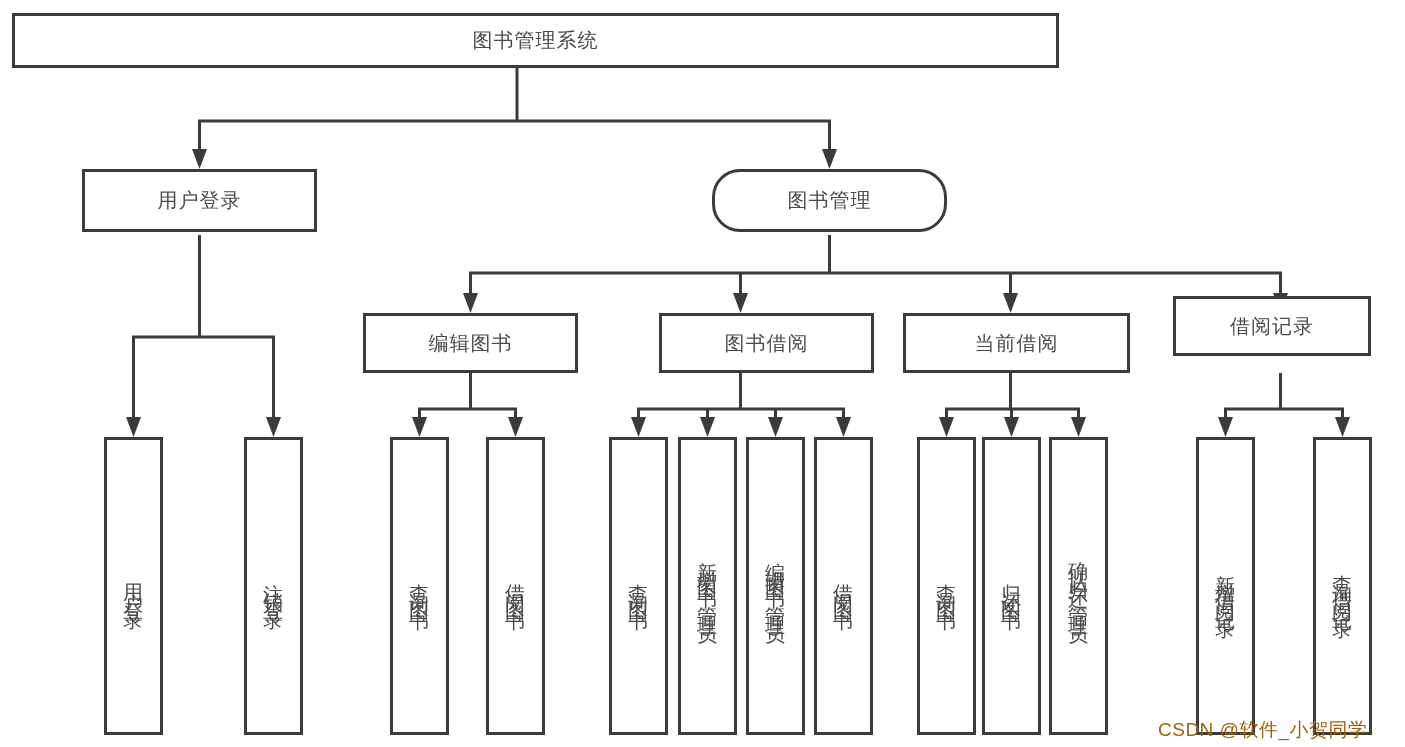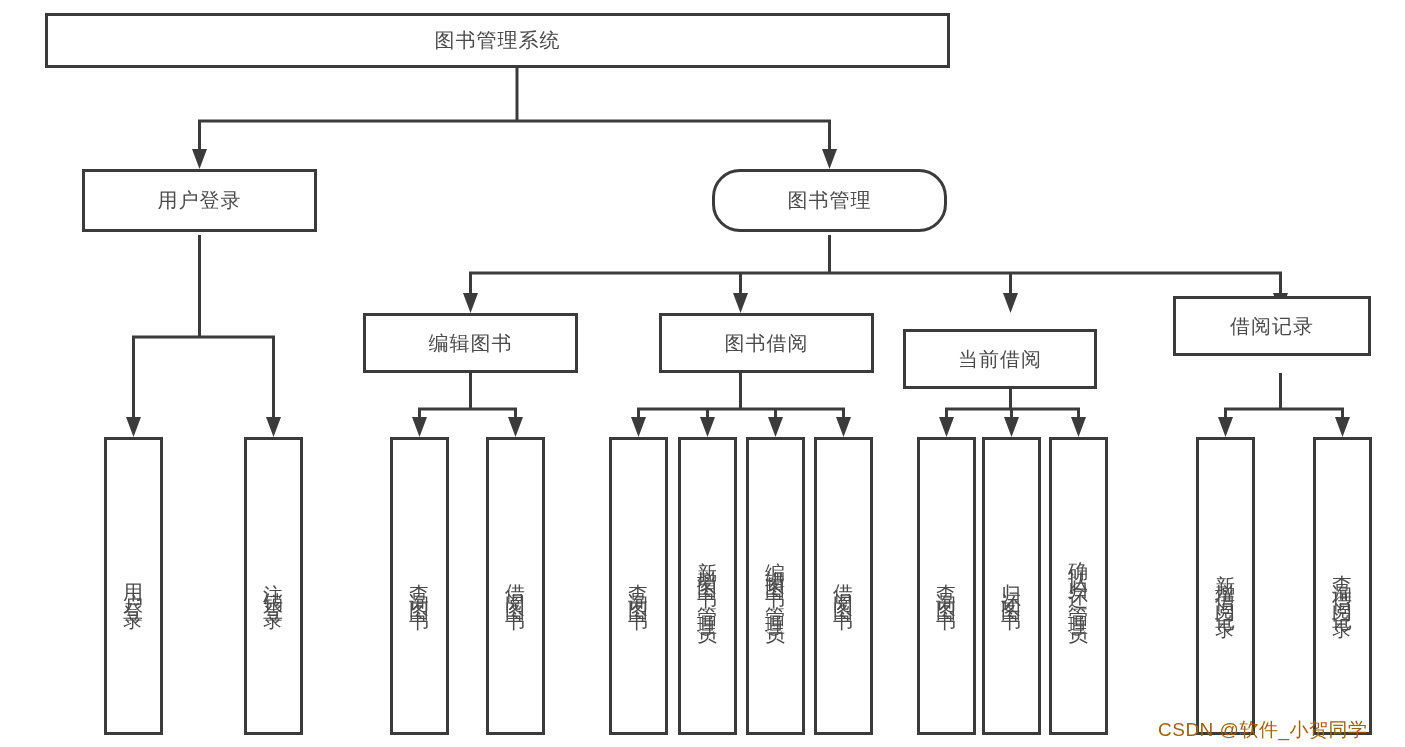--- a/index.html
+++ b/index.html
@@ -92,38 +92,38 @@
              M700 417 L715 417 L707.5 437 Z
              M768 417 L783 417 L775.5 437 Z
              M836 417 L851 417 L843.5 437 Z
              M939 417 L954 417 L946.5 437 Z
              M1004 417 L1019 417 L1011.5 437 Z
              M1071 417 L1086 417 L1078.5 437 Z
              M1218 417 L1233 417 L1225.5 437 Z
              M1335 417 L1350 417 L1342.5 437 Z"></path>
   </svg>
 
-  <div class="node hbox" style="left:12px; top:13px; width:905px; height:55px;margin-left:33px;">
+  <div class="node hbox" style="left:12px; top:13px; width:1047px; height:55px;">
     <span>图书管理系统</span>
   </div>
 
   <div class="node hbox" style="left:82px; top:169px; width:235px; height:63px;">
     <span>用户登录</span>
   </div>
   <div class="node hbox" style="left:712px; top:169px; width:235px; height:63px;border-radius:28px;">
     <span>图书管理</span>
   </div>
 
   <div class="node hbox" style="left:363px; top:313px; width:215px; height:60px;">
     <span>编辑图书</span>
   </div>
   <div class="node hbox" style="left:659px; top:313px; width:215px; height:60px;">
     <span>图书借阅</span>
   </div>
-  <div class="node hbox" style="left:903px; top:329px; width:194px; height:60px;">
+  <div class="node hbox" style="left:903px; top:313px; width:227px; height:60px;">
     <span>当前借阅</span>
   </div>
   <div class="node hbox" style="left:1173px; top:296px; width:198px; height:60px;">
     <span>借阅记录</span>
   </div>
 
   <div class="node vbox" style="left:104px; top:437px; width:59px; height:298px;">
     <span>用户登录</span>
   </div>
   <div class="node vbox" style="left:244px; top:437px; width:59px; height:298px;">

